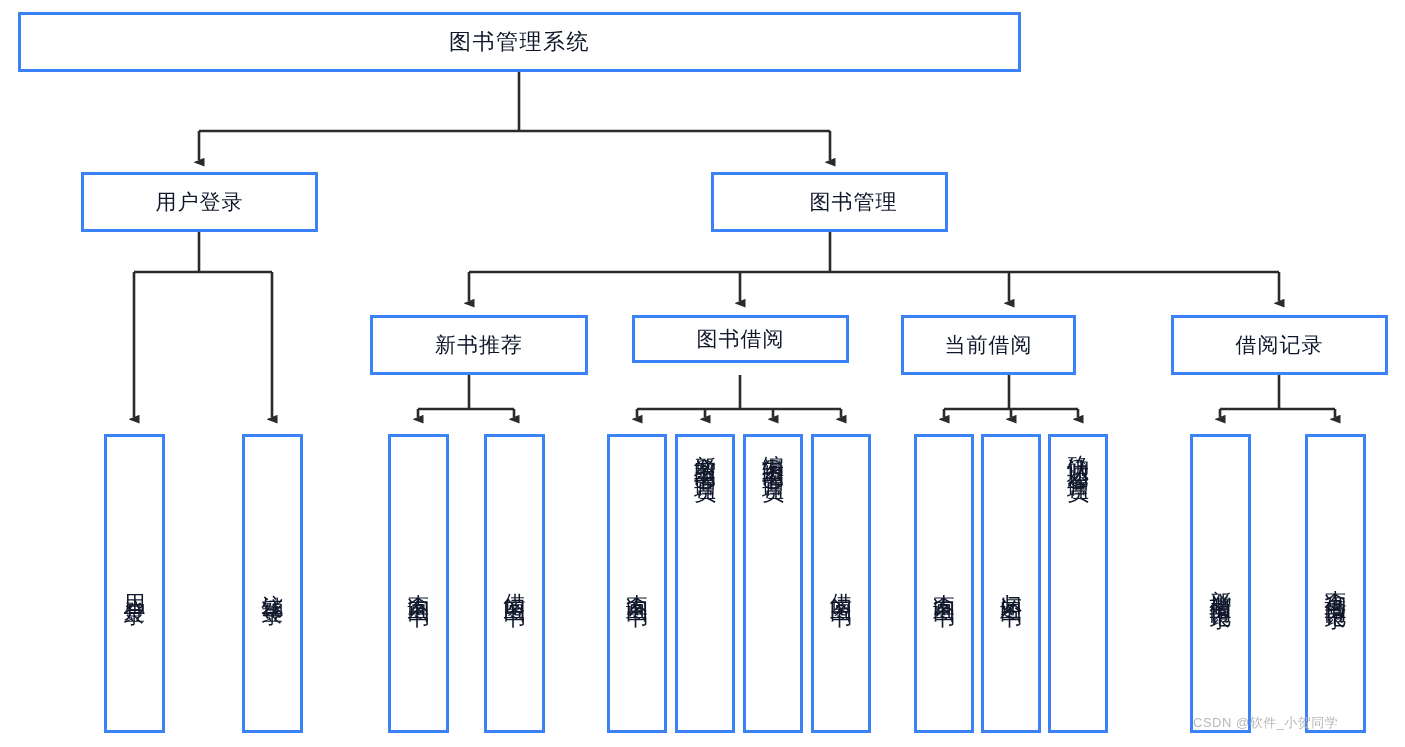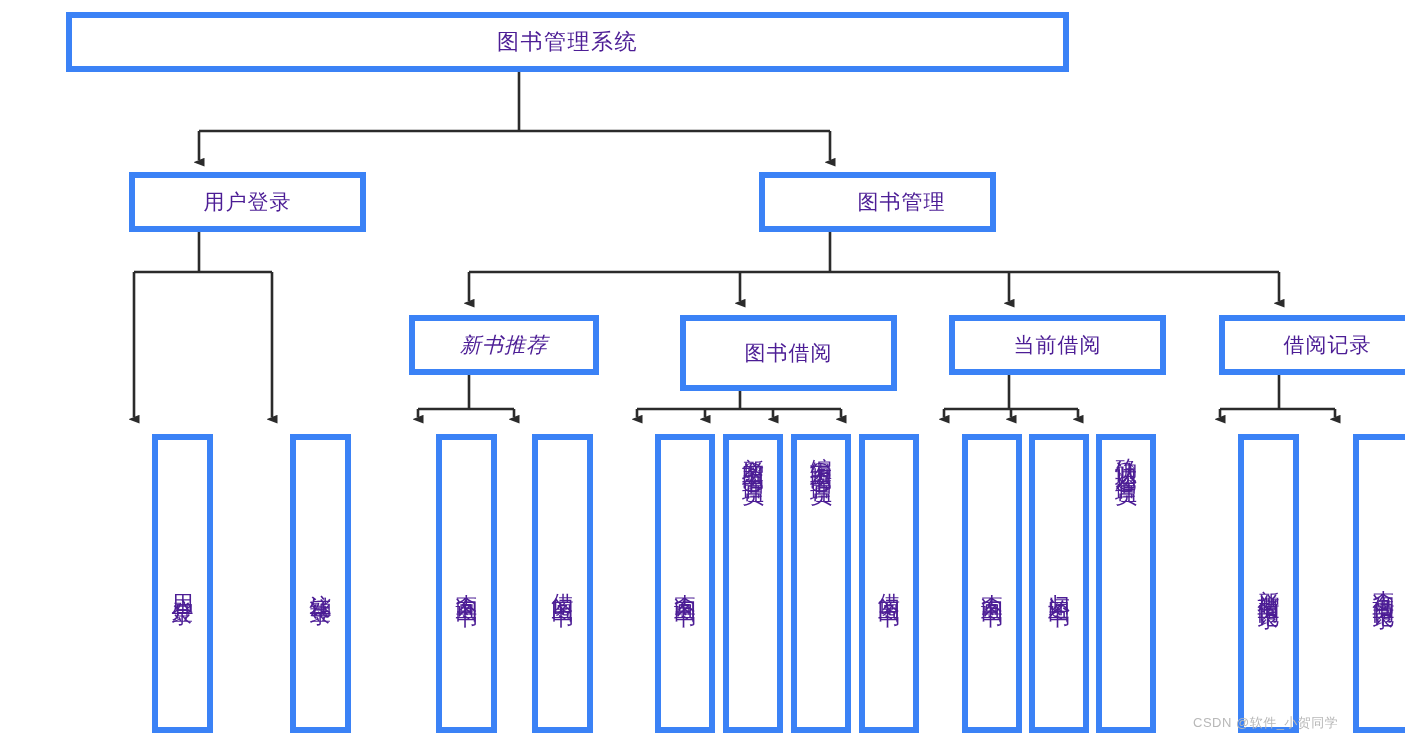--- a/index.html
+++ b/index.html
@@ -23,26 +23,25 @@
     left: 0;
     top: 0;
     width: 1405px;
     height: 747px;
     pointer-events: none;
   }
   .node {
     position: absolute;
     box-sizing: border-box;
     background: #ffffff;
-    border: 6px solid #3b82f6;
+    border: 3px solid #3b82f6;
     display: flex;
     align-items: center;
     justify-content: center;
-    color: #4c1d95;
-    margin-left: 48px;
+    color: #0f172a;
   }
   .node .label {
     display: block;
     text-align: center;
     line-height: 1.32;
     white-space: nowrap;
   }
   
   .node.h .label {
     font-size: 21px;
@@ -137,27 +136,27 @@
     <span class="label">图书管理系统</span>
   </div>
 
   <div class="node h" style="left:81px; top:172px; width:237px; height:60px;">
     <span class="label">用户登录</span>
   </div>
   <div class="node h" style="left:711px; top:172px; width:237px; height:60px;padding-left:48px;">
     <span class="label">图书管理</span>
   </div>
 
-  <div class="node h" style="left:361px; top:315px; width:190px; height:60px;font-style:italic;">
+  <div class="node h" style="left:370px; top:315px; width:218px; height:60px;">
     <span class="label">新书推荐</span>
   </div>
-  <div class="node h" style="left:632px; top:315px; width:217px; height:76px;">
+  <div class="node h" style="left:632px; top:315px; width:217px; height:48px;">
     <span class="label">图书借阅</span>
   </div>
-  <div class="node h" style="left:901px; top:315px; width:217px; height:60px;">
+  <div class="node h" style="left:901px; top:315px; width:175px; height:60px;">
     <span class="label">当前借阅</span>
   </div>
   <div class="node h" style="left:1171px; top:315px; width:217px; height:60px;justify-content:center;">
     <span class="label">借阅记录</span>
   </div>
 
   <div class="node v mid" style="left:104px; top:434px; width:61px; height:299px;">
     <span class="label">用户登录</span>
   </div>
   <div class="node v mid" style="left:242px; top:434px; width:61px; height:299px;">

